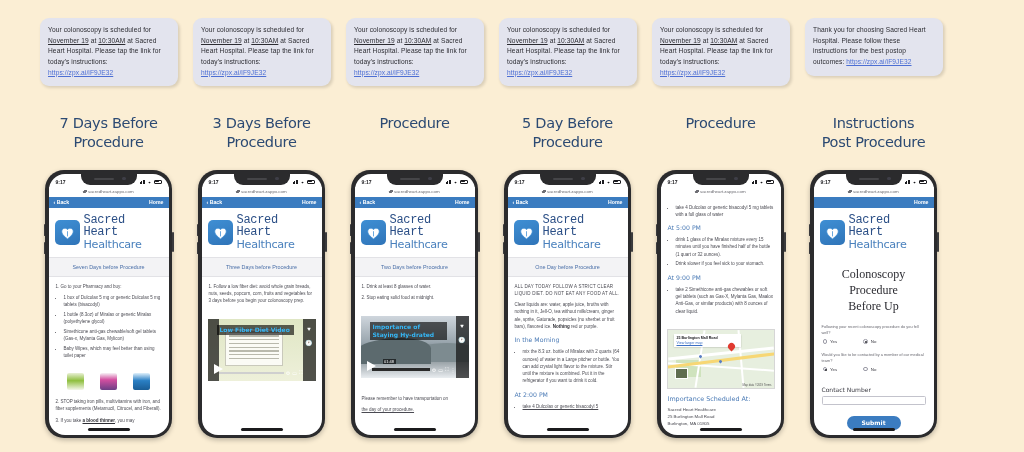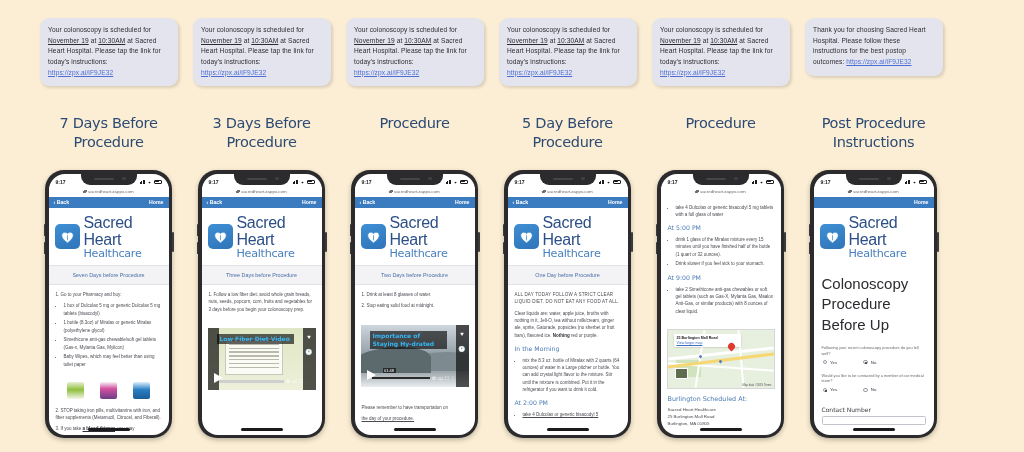--- a/index.html
+++ b/index.html
@@ -107,21 +107,21 @@
   .navbar.right-only { justify-content:flex-end; }
 
   
   .brand { display:flex; align-items:center; gap:4px; padding:6px 6px 5px 6px; background:#fff;}
   .logo {
     width:25px; height:25px; border-radius:5px; flex:0 0 auto;
     background: linear-gradient(160deg,#3f8fd4,#2f74b8);
     display:flex; align-items:center; justify-content:center;
   }
   .brand-txt { line-height:1.08; }
-  .brand-txt .l1 { font-size:16px; color:#2b4f86; font-family:Liberation Sans, sans-serif; letter-spacing:-.3px;}
+  .brand-txt .l1 { font-size:12px; color:#2b4f86; font-family:Liberation Mono, monospace; letter-spacing:-.3px;}
   .brand-txt .l2 { font-size:11.2px; color:#4a81bd; font-family:"DejaVu Sans",sans-serif; letter-spacing:-.3px;}
 
   .sectionbar {
     background:#f3f3f5; color:#4a6fa8; text-align:center;
     font-size:5.4px; padding:6px 2px; border-top:.5px solid #e2e2e6; border-bottom:.5px solid #e2e2e6;
   }
 
   .body-txt { padding:6px 7px 4px 7px; font-size:4.5px; line-height:1.62; color:#4a4a52; }
   .body-txt p { margin-bottom:4px; }
   .body-txt ul { margin:3px 0 4px 8px; }
@@ -185,21 +185,21 @@
   }
   .map .dot { position:absolute; width:3px;height:3px;background:#5a7fc4;border-radius:50% 50% 50% 0; transform:rotate(-45deg);}
   .map .thumb { position:absolute; left:7px; bottom:9px; width:13px; height:11px; background:#5f6d4f; border:1px solid #fff;}
   .map .attr { position:absolute; right:2px; bottom:1px; font-size:2.8px; color:#555; }
 
   .apt { padding:6px 7px 3px 7px; }
   .apt h4 { color:#4a7ab5; font-size:6.4px; font-weight:normal; font-family:"DejaVu Sans",sans-serif; margin-bottom:3px;}
   .apt p { font-size:4.4px; color:#4a4a52; line-height:1.6; }
 
   
-  .formtitle { font-size:15px; color:#2b2b31; line-height:1.35; padding:9px 8px 10px 8px; font-family:Liberation Sans, sans-serif;}
+  .formtitle { text-align:center; font-size:12px; color:#2b2b31; line-height:1.35; padding:9px 8px 10px 8px; font-family:Liberation Serif, serif;}
   .q { padding:0 8px; }
   .q .qt { font-size:3.9px; color:#6a6a72; line-height:1.5; margin-bottom:3px; }
   .opts { display:flex; gap:26px; margin-bottom:8px; padding-left:1px;}
   .opt { display:flex; align-items:center; gap:3px; font-size:4.4px; color:#3a3a42; }
   .radio { width:4.6px; height:4.6px; border:.7px solid #9a9aa6; border-radius:50%; position:relative; background:#fff;}
   .radio.on::after{content:"";position:absolute;left:1px;top:1px;width:2.2px;height:2.2px;background:#2b2b31;border-radius:50%;}
   .fieldlabel { font-size:6px; color:#3a3a42; padding:6px 8px 3px 8px; font-family:"DejaVu Sans",sans-serif;}
   .field { margin:0 8px; height:9px; border:.7px solid #c3c3cc; border-radius:1.5px; background:#fff; }
   .btn-submit {
     margin:11px auto 0 auto; width:54px; background:#3b7cc0; color:#fff;
@@ -613,21 +613,21 @@
             <div class="t">25 Burlington Mall Road</div>
             <div class="s">View larger map</div>
           </div>
           <div class="pin"></div>
           <div class="dot" style="left:30%;top:44%"></div>
           <div class="dot" style="left:49%;top:52%"></div>
           <div class="thumb"></div>
           <div class="attr">Map data ©2019   Terms</div>
         </div>
         <div class="apt">
-          <h4>Burlington Scheduled At:</h4>
+          <h4>Importance Scheduled At:</h4>
           <p>Sacred Heart Healthcare</p>
           <p>25 Burlington Mall Road</p>
           <p>Burlington, MA 01805</p>
         </div>
 
         <div class="homebar"></div>
       </div>
     </div>
   </div>
 
@@ -636,22 +636,22 @@
       <div class="sms">
         <span>Thank you for choosing</span>
         <span>Sacred Heart Hospital.</span>
         <span>Please follow these</span>
         <span>instructions for the best</span>
         <span>postop outcomes:</span>
         <a class="link" href="#">https://zpx.ai/iF9JE32</a>
       </div>
     </div>
     <div class="caption">
+      <div>Instructions</div>
       <div>Post Procedure</div>
-      <div>Instructions</div>
     </div>
     <div class="phone">
         <span class="sidebtn"></span>
       <div class="screen">
         <div class="notch">
             <span class="spk"></span>
             <span class="cam"></span>
           </div>
         <div class="statusbar">
           <span>9:17</span>

